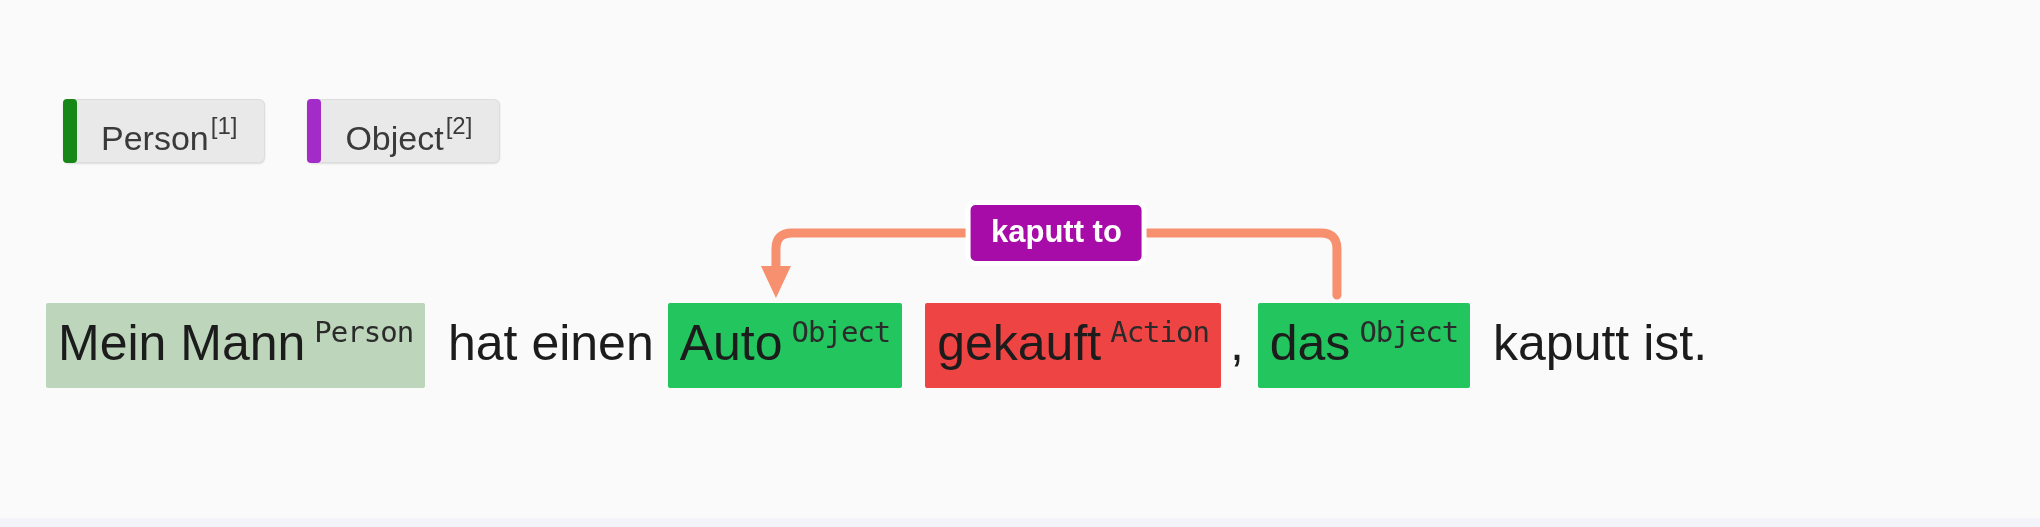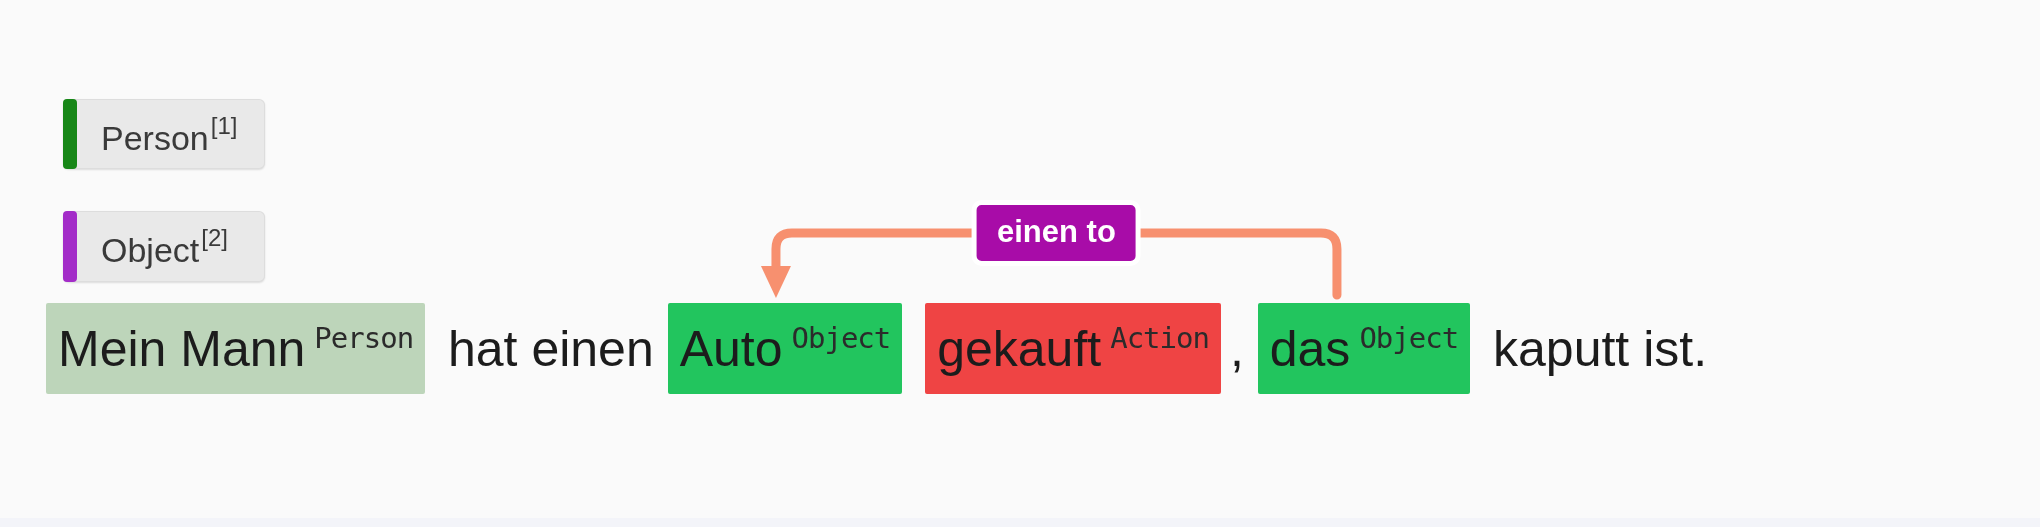--- a/index.html
+++ b/index.html
@@ -7,21 +7,21 @@
   body { font-family:"Liberation Sans", sans-serif; background:#fafafa; }
 
   .page {
     position:relative; width:2040px; height:527px;
     background:#fafafa; overflow:hidden;
   }
 
   
   .chip-row {
     position:absolute; left:63px; top:99px;
-    display:flex; gap:42px; height:64px;flex-direction:column;
+    display:flex; gap:42px; height:64px;
   }
   .chip {
     display:flex; align-items:stretch;
     background:#e9e9e9; border-radius:6px;
     box-shadow:0 1px 2px rgba(0,0,0,0.12), inset 0 0 0 1px rgba(0,0,0,0.05);
     cursor:pointer;
   }
   .chip-bar { width:14px; border-radius:4px; flex:0 0 auto; }
   .chip-bar.person { background:#178717; }
   .chip-bar.object { background:#a32cc8; }
@@ -35,21 +35,21 @@
   }
 
   
   .sentence {
     position:absolute; left:46px; top:303px;
     font-size:50px; color:#1c1c1c; white-space:nowrap; z-index:0;
   }
   .tok-plain { white-space:pre;padding-left:9px; }
   .tok-entity {
     display:inline-block; vertical-align:baseline;
-    padding:18px 12px 10px 12px; line-height:56px; border-radius:2px;
+    padding:12px 12px 10px 12px; line-height:56px; border-radius:2px;
     cursor:pointer;
   }
   .hl-person { background:#bdd5ba; }
   .hl-object { background:#22c55e; }
   .hl-action { background:#ef4444; }
   .ent-label {
     font-family:"DejaVu Sans Mono", monospace;
     font-size:29px; letter-spacing:-1px; color:#2b2b2b;
     position:relative; top:-18px; margin-left:9px;
   }
@@ -86,20 +86,20 @@
       <span class="chip-bar object"></span>
       <span class="chip-label"><span>Object</span><sup>[2]</sup></span>
     </div>
   </div>
 
   <svg id="relation-svg" viewBox="0 0 2040 527">
       <path d="M 973.42578125 233 L 791.953125 233 Q 775.953125 233 775.953125 249 L 775.953125 270" fill="none" stroke="#f7906f" stroke-width="9" stroke-linecap="round"></path>
       <path d="M 1139.47265625 233 L 1320.9453125 233 Q 1336.9453125 233 1336.9453125 249 L 1336.9453125 295" fill="none" stroke="#f7906f" stroke-width="9" stroke-linecap="round"></path>
       <polygon points="760.953125,266 790.953125,266 775.953125,298" fill="#f7906f"></polygon>
     </svg>
-  <div class="relation-badge" style="left: 1056.45px; top: 233px;">einen to</div>
+  <div class="relation-badge" style="left: 1056.45px; top: 233px;">kaputt to</div>
 
   <div class="sentence">
     <span class="tok-entity hl-person"><span>Mein Mann</span><span class="ent-label">Person</span></span><span class="tok-plain"> hat einen </span><span class="tok-entity hl-object"><span>Auto</span><span class="ent-label">Object</span></span><span class="tok-plain"> </span><span class="tok-entity hl-action"><span>gekauft</span><span class="ent-label">Action</span></span><span class="tok-plain">, </span><span class="tok-entity hl-object"><span>das</span><span class="ent-label">Object</span></span><span class="tok-plain"> kaputt ist.</span>
   </div>
 
   <div class="bottom-strip"></div>
 </div>
 
 </body></html>

